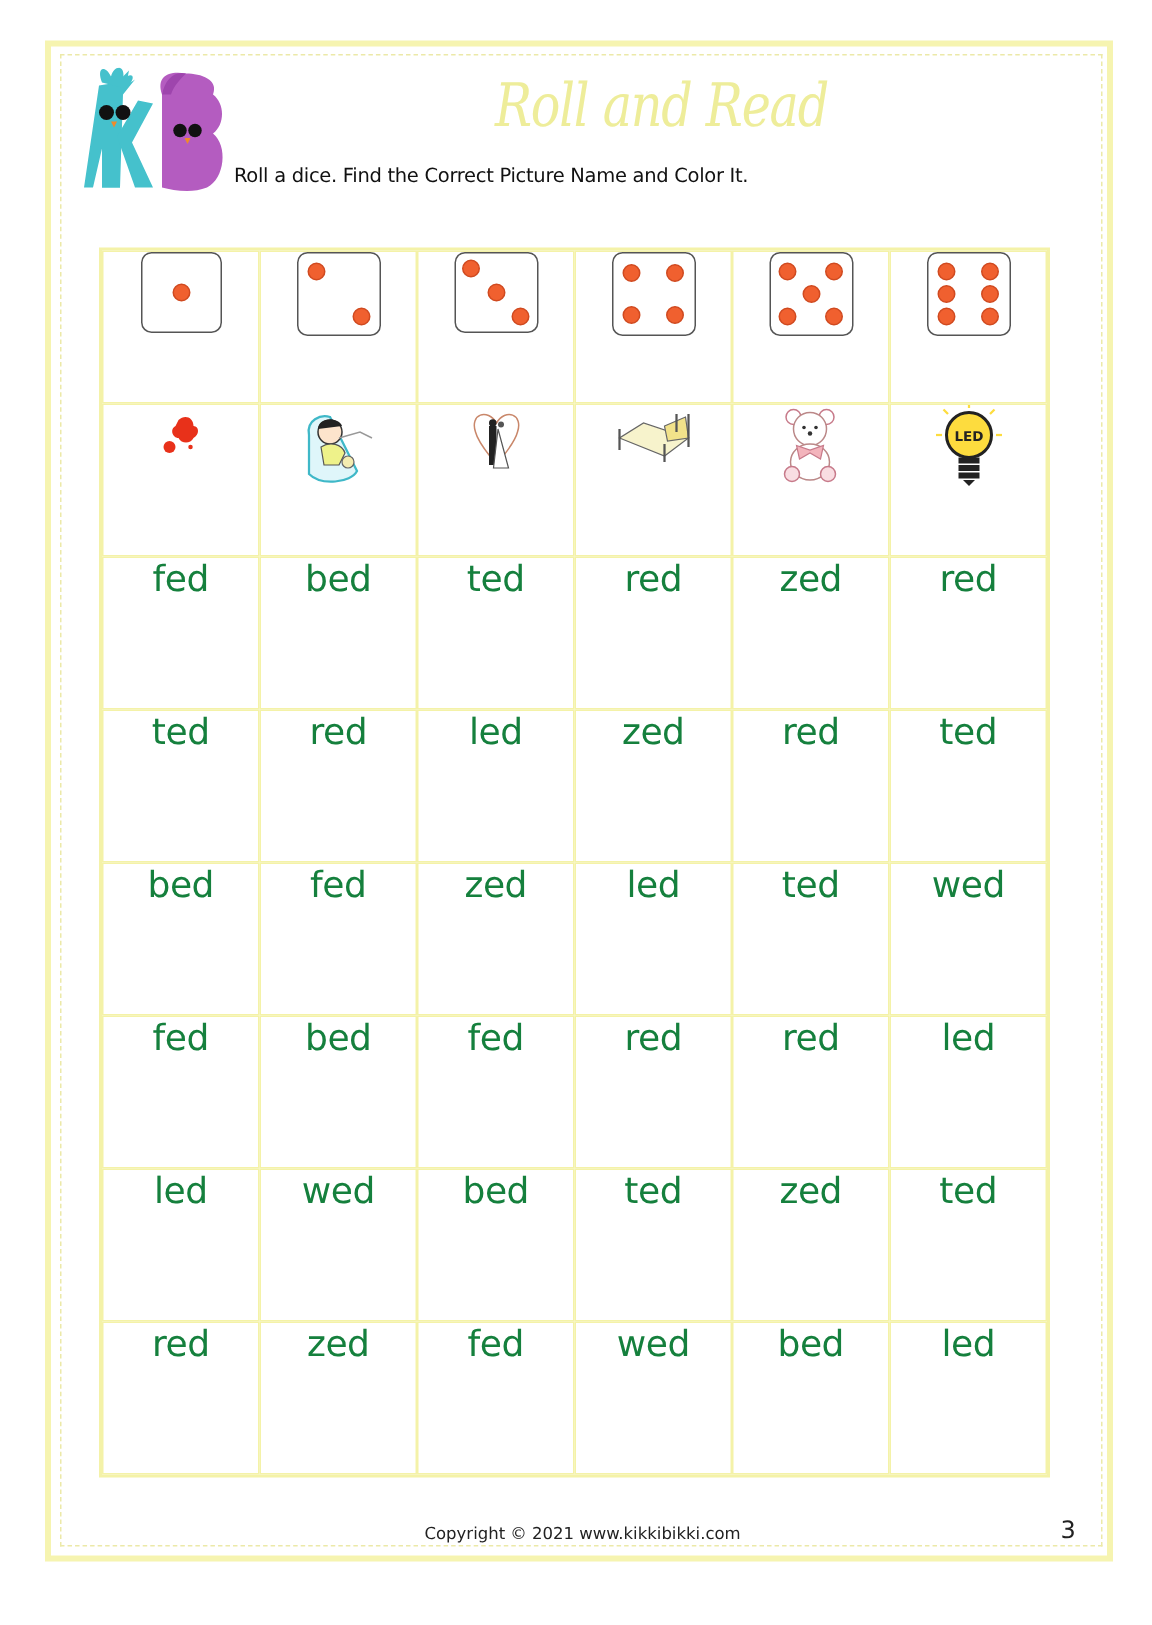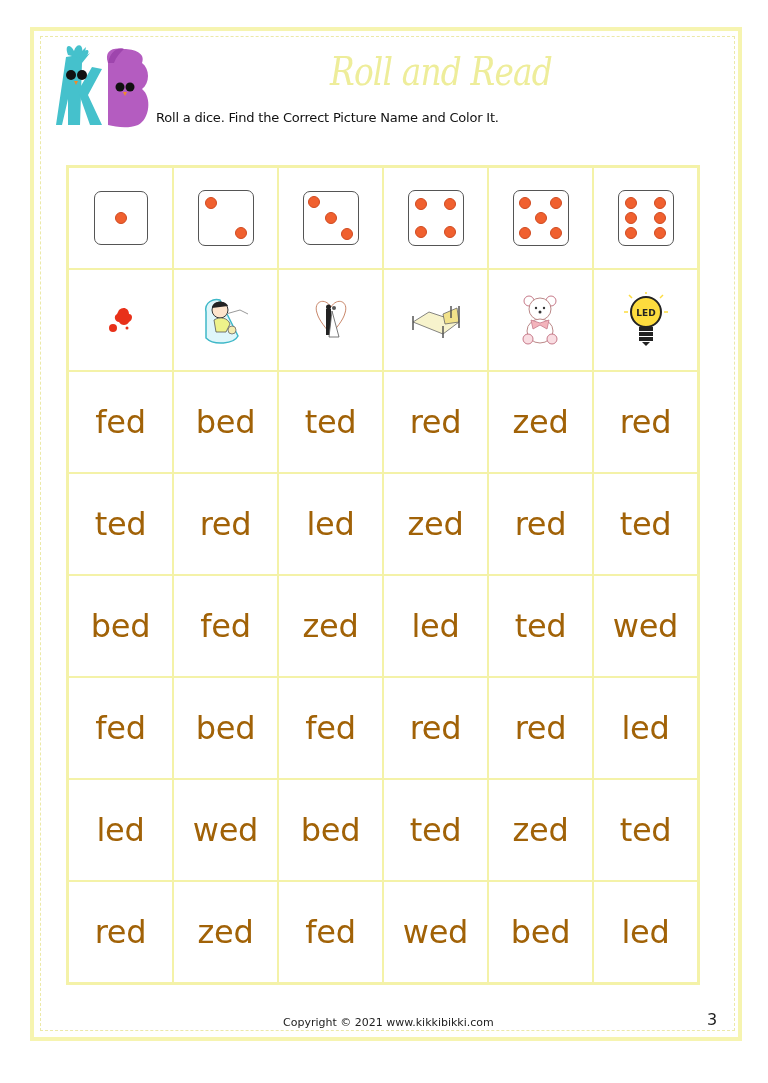--- a/index.html
+++ b/index.html
@@ -3,22 +3,22 @@
   <meta charset="utf-8">
   <style>
     html, body { margin: 0; padding: 0; background: #ffffff; }
     body { width: 768px; height: 1083px; position: relative; overflow: hidden; font-family: "DejaVu Sans", sans-serif; }
     .outer { position: absolute; left: 30px; top: 27px; width: 712px; height: 1014px; border: 4px solid #f6f4b0; box-sizing: border-box; }
     .inner { position: absolute; left: 40px; top: 36px; width: 695px; height: 995px; border: 1.5px dashed #ece9a8; box-sizing: border-box; }
     .logo { position: absolute; left: 54px; top: 45px; width: 100px; height: 85px; }
     .title { position: absolute; left: 330px; top: 48px; width: 210px; text-align: center; font-family: "DejaVu Serif", serif; font-style: italic; font-size: 40px; color: #eeed9a; letter-spacing: -1px; transform: scaleX(0.82); transform-origin: left top; white-space: nowrap; }
     .instr { position: absolute; left: 156px; top: 110px; font-size: 13px; color: #111; white-space: nowrap; letter-spacing: -0.2px; }
     .grid { position: absolute; left: 66px; top: 165px; width: 634px; height: 820px; display: grid; grid-template-columns: repeat(6, 1fr); grid-template-rows: repeat(8, 1fr); border: 2.5px solid #f4f2a8; box-sizing: border-box; }
-    .cell { border: 1.25px solid #f4f2a8; display: flex; align-items: center; justify-content: center; box-sizing: border-box; }
-    .word { font-size: 32px; color: #a16207; letter-spacing: -0.3px; }
+    .cell { border: 1.25px solid #f4f2a8; display: flex; justify-content: center; box-sizing: border-box; }
+    .word { font-size: 24px; color: #15803d; letter-spacing: -0.3px; }
     .die { width: 54px; height: 54px; border: 1.5px solid #555; border-radius: 7px; position: relative; box-sizing: border-box; }
     .pip { position: absolute; width: 12px; height: 12px; border-radius: 50%; background: #f0602f; border: 1px solid #d04a20; box-sizing: border-box; transform: translate(-50%,-50%); }
     .footer { position: absolute; left: 283px; top: 1016px; font-size: 11px; color: #222; white-space: nowrap; }
     .pagenum { position: absolute; left: 707px; top: 1010px; font-size: 16px; color: #222; }
     svg { display: block; }
   </style>
 </head>
 <body>
 
 <div class="outer"></div>

